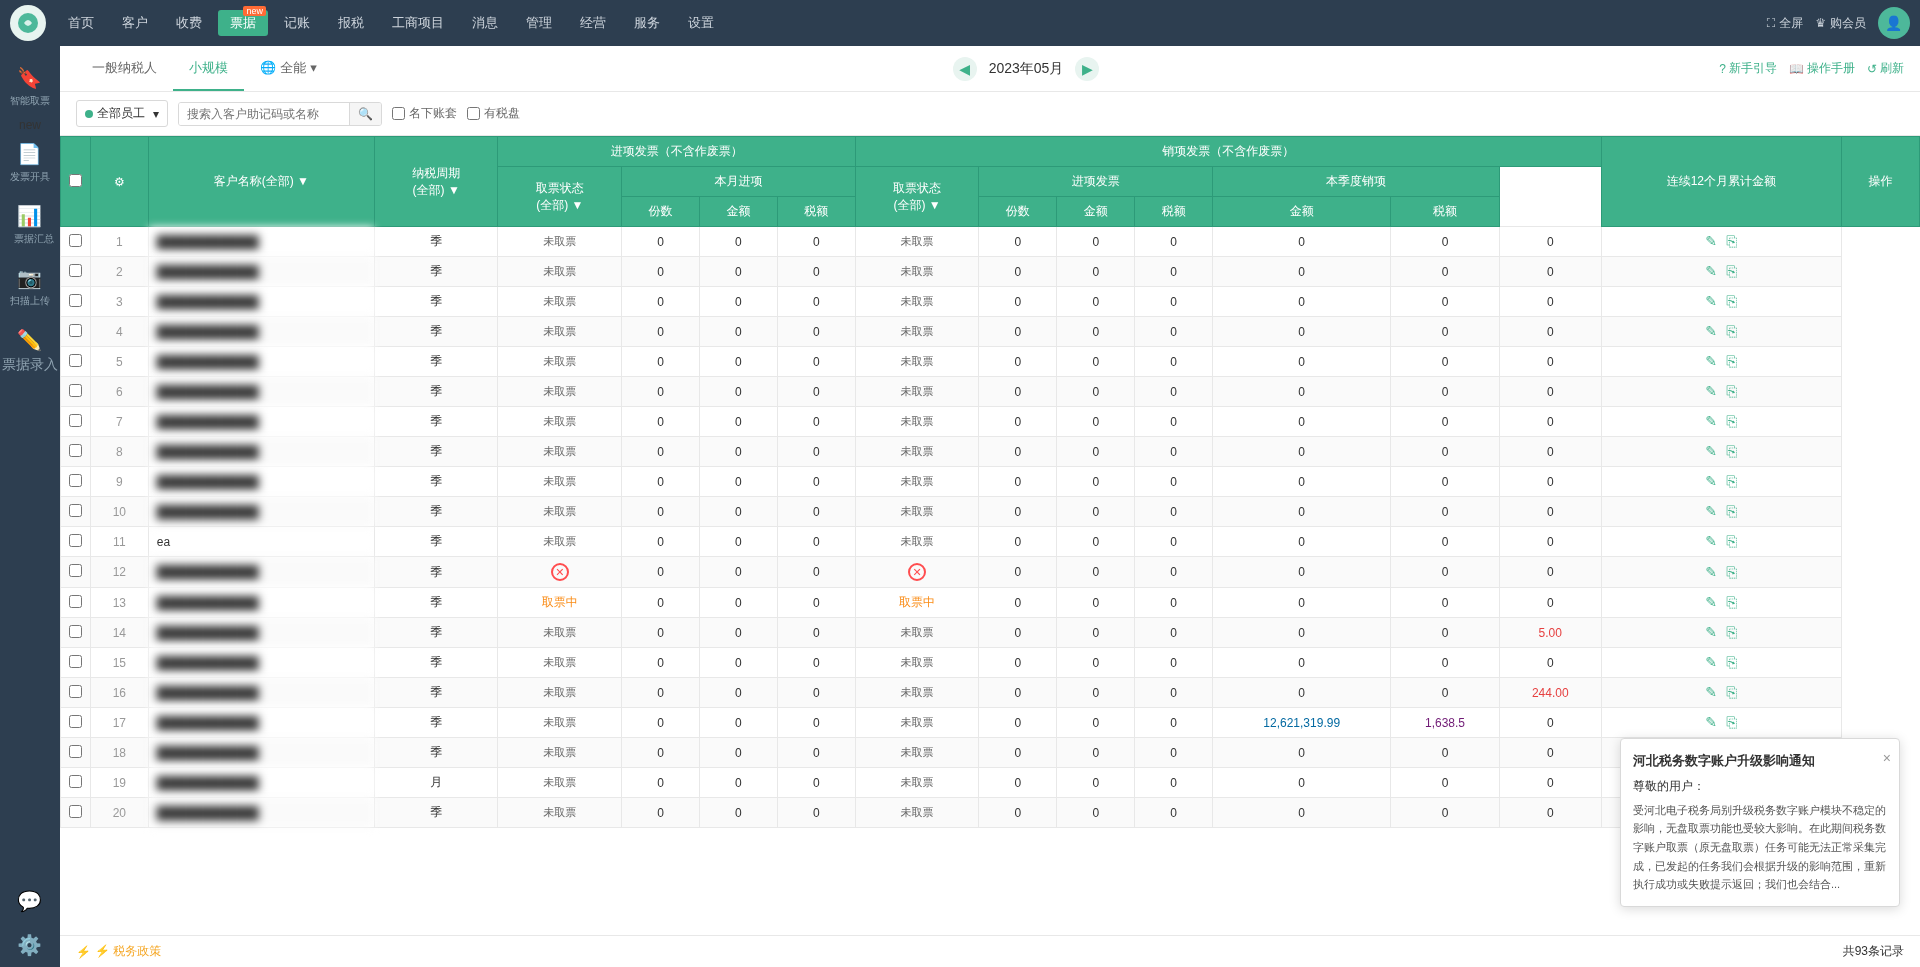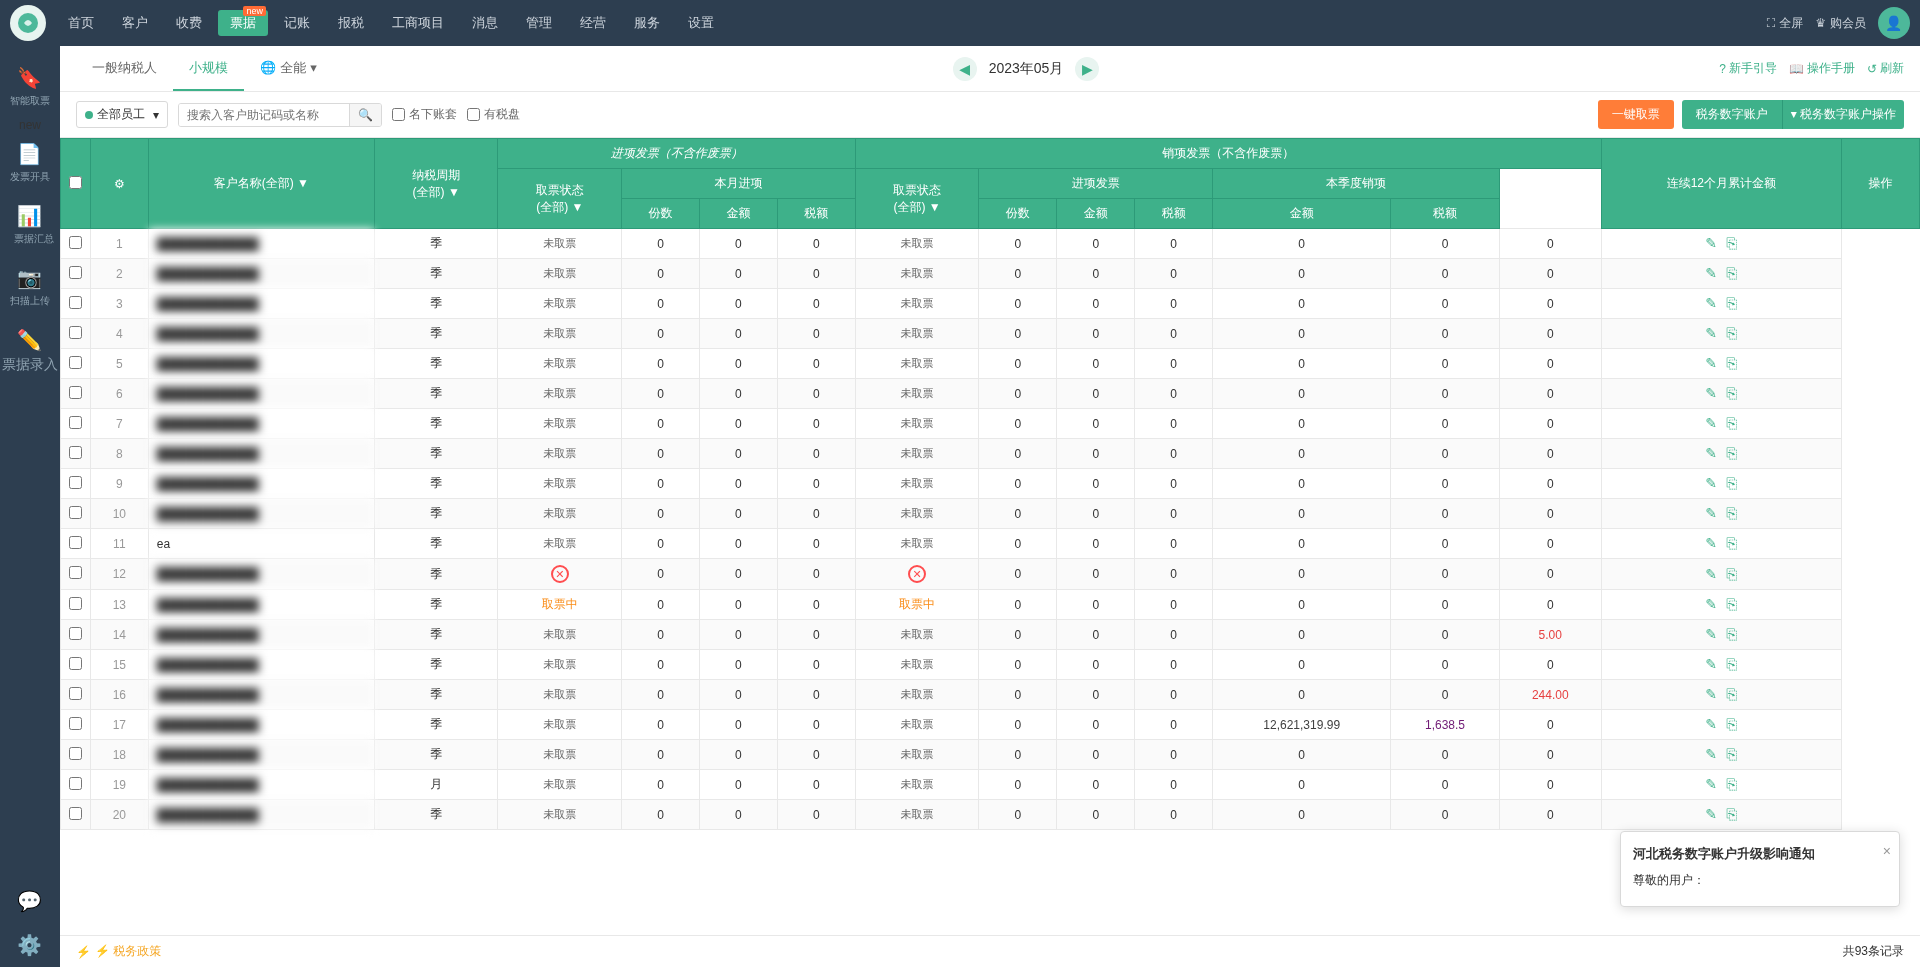--- a/index.html
+++ b/index.html
@@ -308,43 +308,33 @@
         <div class="search-btn">🔍</div>
       </div>
       <label class="checkbox-label">
         <input type="checkbox" style="">
         <span>名下账套</span>
       </label>
       <label class="checkbox-label">
         <input type="checkbox" style="">
         <span>有税盘</span>
       </label>
-      <div class="toolbar-right">
-        <button class="btn-orange">一键取票</button>
-        <div class="btn-group">
-          <button class="btn-teal">税务数字账户</button>
-          <button class="btn-dropdown">
-            <span>▾</span>
-            <span>税务数字账户操作</span>
-          </button>
-        </div>
-      </div>
     </div>
 
     <div class="table-container">
       <table>
         <thead>
           <tr>
             <th rowspan="3" style="background:#3eb18a;width:30px;">
               <input type="checkbox" style="">
             </th>
             <th rowspan="3" style="background:#3eb18a;">⚙</th>
             <th rowspan="3">客户名称(全部) ▼</th>
             <th rowspan="3">纳税周期<br>(全部) ▼</th>
-            <th colspan="4" style="background:#3eb18a;font-style:italic;">进项发票（不含作废票）</th>
+            <th colspan="4" style="background:#3eb18a;">进项发票（不含作废票）</th>
             <th colspan="7" style="background:#3eb18a;">销项发票（不含作废票）</th>
             <th rowspan="3">连续12个月累计金额</th>
             <th rowspan="3">操作</th>
           </tr>
           <tr>
             <th rowspan="2">取票状态<br>(全部) ▼</th>
             <th colspan="3">本月进项</th>
             <th rowspan="2">取票状态<br>(全部) ▼</th>
             <th colspan="3">进项发票</th>
             <th colspan="2">本季度销项</th>
@@ -703,21 +693,21 @@
     <td style="text-align:left;filter:blur(4px);"><span>████████████</span></td>
     <td><span>季</span></td>
     <td><span class="status-tag">未取票</span></td>
     <td><span>0</span></td>
     <td><span>0</span></td>
     <td><span>0</span></td>
     <td><span class="status-tag">未取票</span></td>
     <td><span>0</span></td>
     <td><span>0</span></td>
     <td><span>0</span></td>
-    <td><span style="color:#404040;">12,621,319.99</span></td>
+    <td><span style="color:#0369a1;">12,621,319.99</span></td>
     <td><span style="color:#701a75;">1,638.5</span></td>
     <td><span>0</span></td>
     <td>
       <button class="action-btn">✎</button>
       <button class="action-btn">⎘</button>
     </td>
   </tr>
             <tr>
     <td><input type="checkbox" style=""></td>
     <td><span class="row-num">18</span></td>
@@ -792,13 +782,14 @@
       </div>
       <span>共93条记录</span>
     </div>
   </div>
 </div>
 
 <div class="notification-popup">
   <div class="popup-title">河北税务数字账户升级影响通知</div>
   <span class="close-btn">×</span>
   <div style="margin-bottom:4px;">尊敬的用户：</div>
+  <div style="color:#555;line-height:1.7;font-size:11px;">受河北电子税务局别升级税务数字账户模块不稳定的影响，无盘取票功能也受较大影响。在此期间税务数字账户取票（原无盘取票）任务可能无法正常采集完成，已发起的任务我们会根据升级的影响范围，重新执行成功或失败提示返回；我们也会结合...</div>
 </div>
 
 </body></html>

